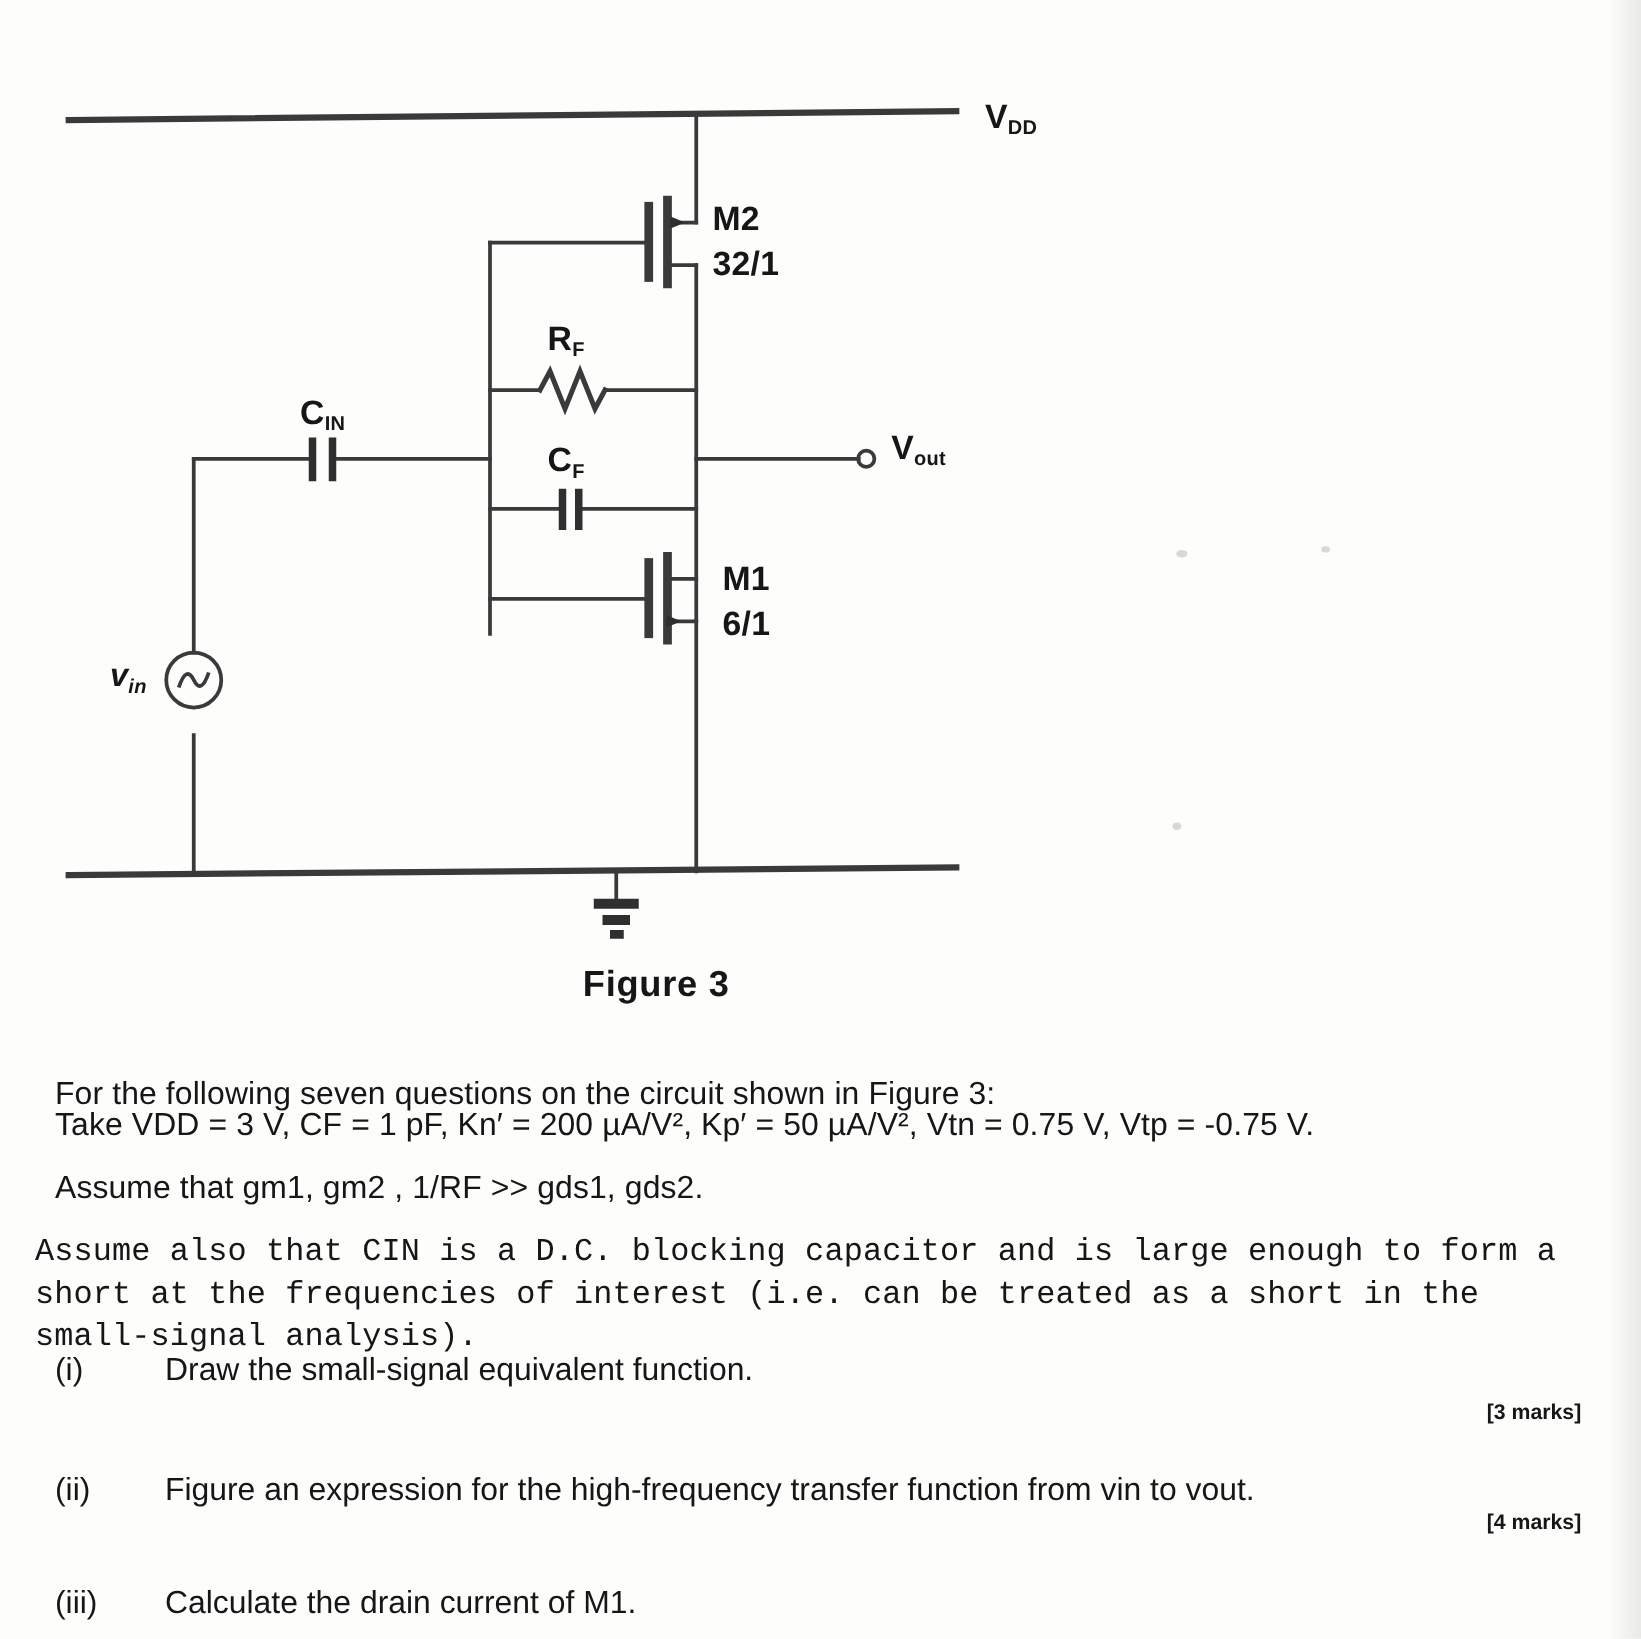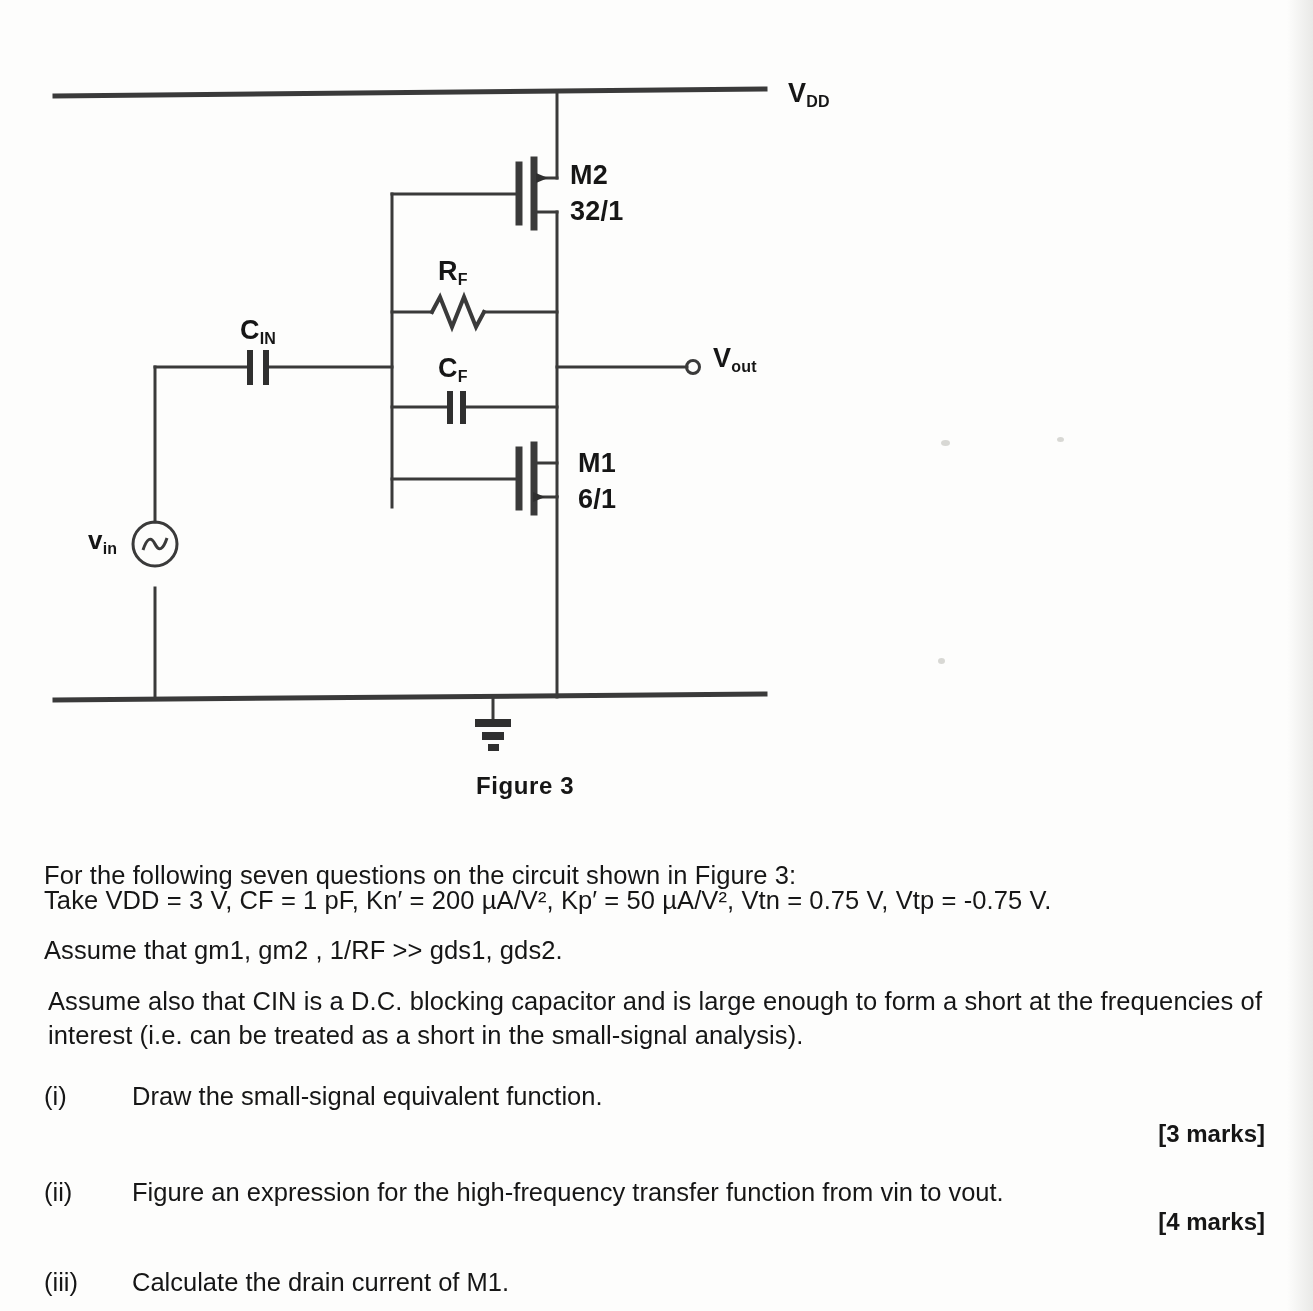--- a/index.html
+++ b/index.html
@@ -35,45 +35,46 @@
     left: 38px;
     top: 27px;
     font-size: 25.5px;
     width: 1200px;
   }
   .figcap {
     left: 0;
     top: 770px;
     width: 1050px;
     text-align: center;
-    font-size: 24px;
+    font-size: 29px;
     font-weight: bold;
     letter-spacing: 0.6px;
   }
   .lead {
     left: 44px;
     top: 838px;
     width: 1240px;
     margin-top: 21px;
   }
   .params {
     left: 44px;
     top: 884px;
     width: 1250px;
   }
   .assume1 {
     left: 44px;
     top: 934px;
     width: 1240px;
   }
   .assume2 {
-    left: 48px;
+    left: 28px;
     top: 985px;
     width: 1244px;
     line-height: 1.33;
+    font-family: Liberation Mono, monospace;
   }
 
   
   .qrow {
     position: absolute;
     font-size: 25.5px;
     color: #161616;
   }
   .qnum {
     position: absolute;
@@ -81,21 +82,21 @@
     text-align: left;
   }
   .qtext {
     position: absolute;
     left: 88px;
     width: 1130px;
   }
   .marks {
     position: absolute;
     right: 48px;
-    font-size: 24px;
+    font-size: 17px;
     font-weight: bold;
     color: #161616;
     white-space: nowrap;
   }
 
   
   .circuit {
     position: absolute;
     left: 0;
     top: 60px;
@@ -114,20 +115,21 @@
   }
   .clabel .sub {
     font-size: 16px;
     vertical-align: baseline;
     position: relative;
     top: 5px;
   }
   .vin-label {
     font-size: 26px;
     font-weight: bold;
+    font-style: italic;
   }
 
   .fadeR {
     position: absolute;
     top: 0;
     right: 0;
     width: 26px;
     height: 100%;
     background: linear-gradient(to right, rgba(255,255,255,0), #e9e9e7);
     pointer-events: none;

